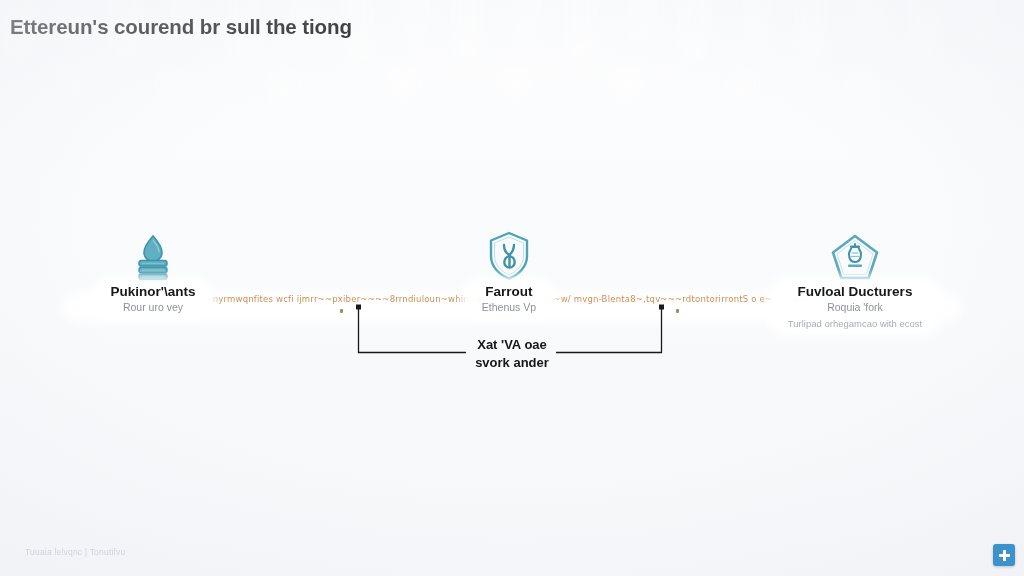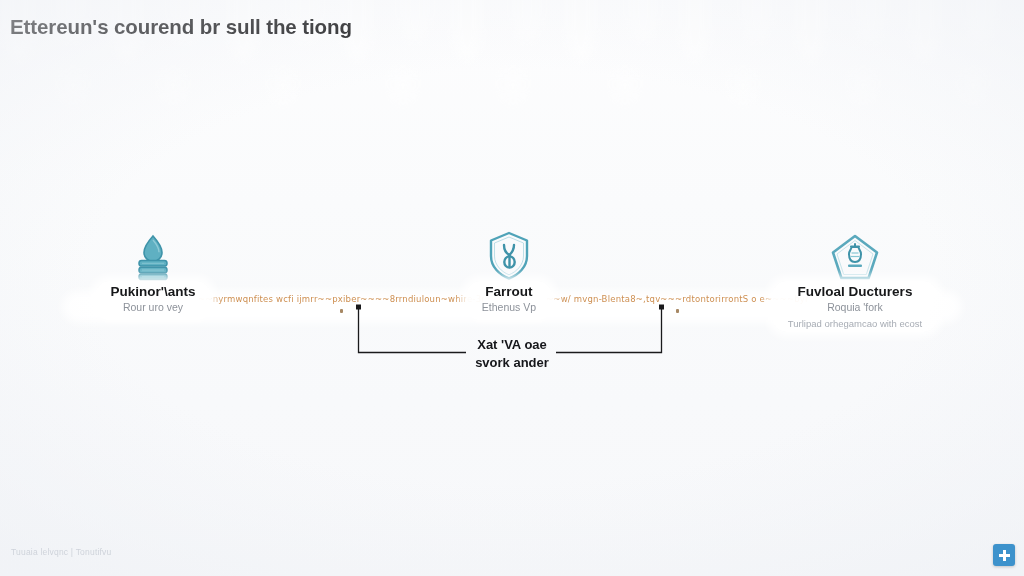--- a/index.html
+++ b/index.html
@@ -188,21 +188,21 @@
     font-size: 13px;
     font-weight: 700;
     color: #15161a;
     line-height: 18px;
   }
   .callout .line-2 { display: block; }
 
   
   .footer-note {
     position: absolute;
-    left: 11px;
+    left: 25px;
     bottom: 19px;
     font-size: 8.5px;
     color: #c9ced6;
     letter-spacing: .2px;
     white-space: nowrap;
     opacity: .85;
   }
 
   .action-badge {
     position: absolute;

